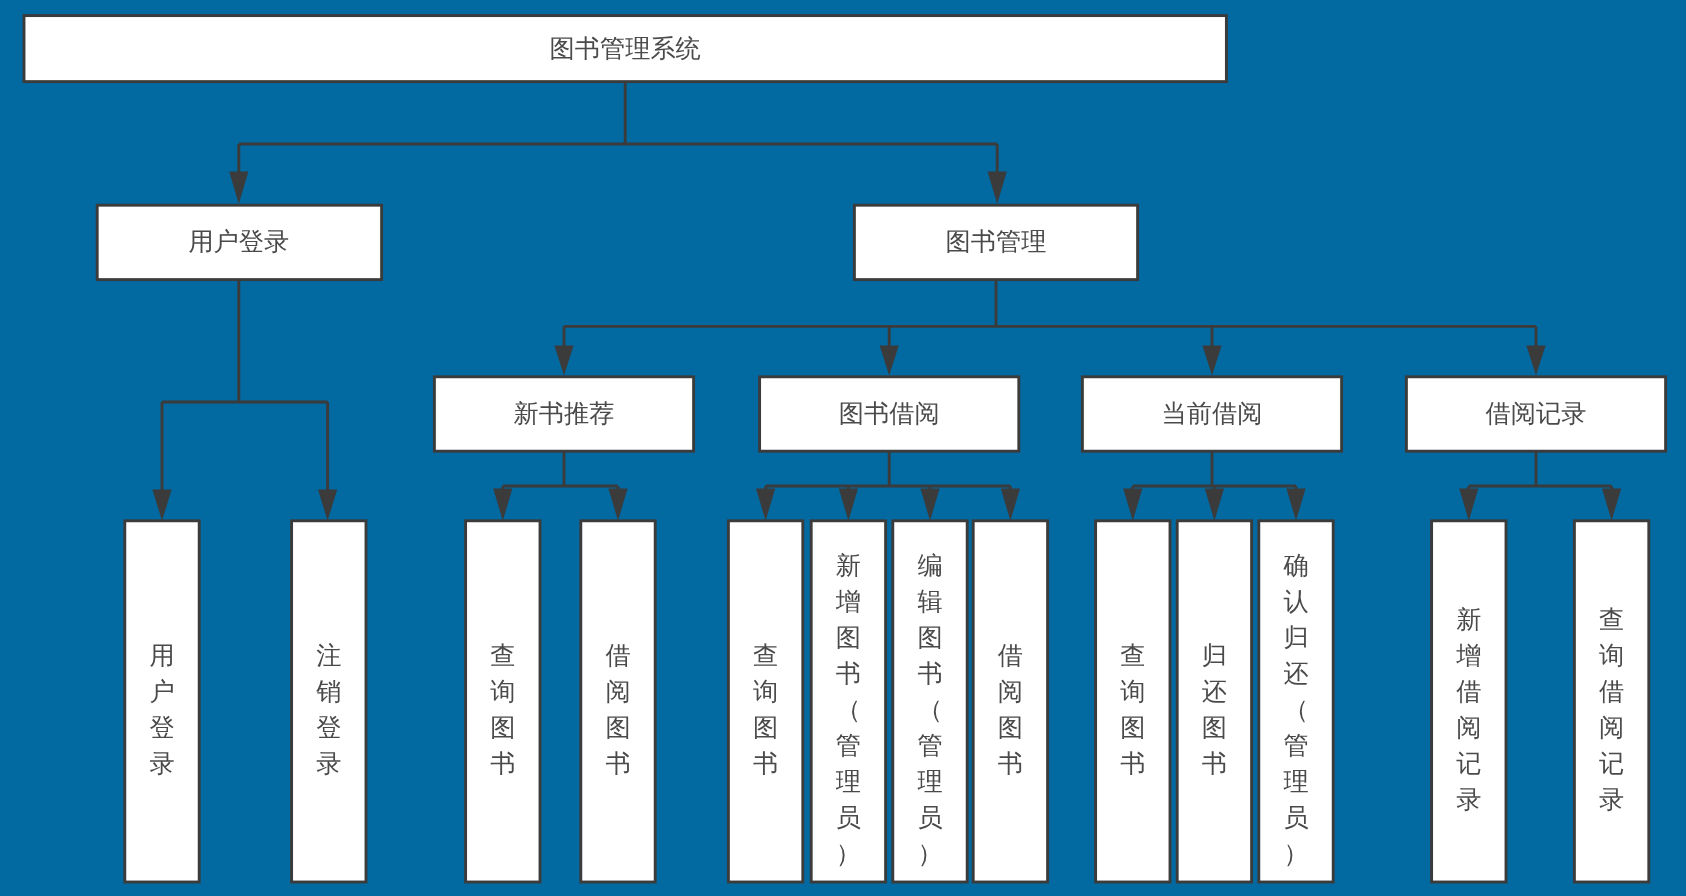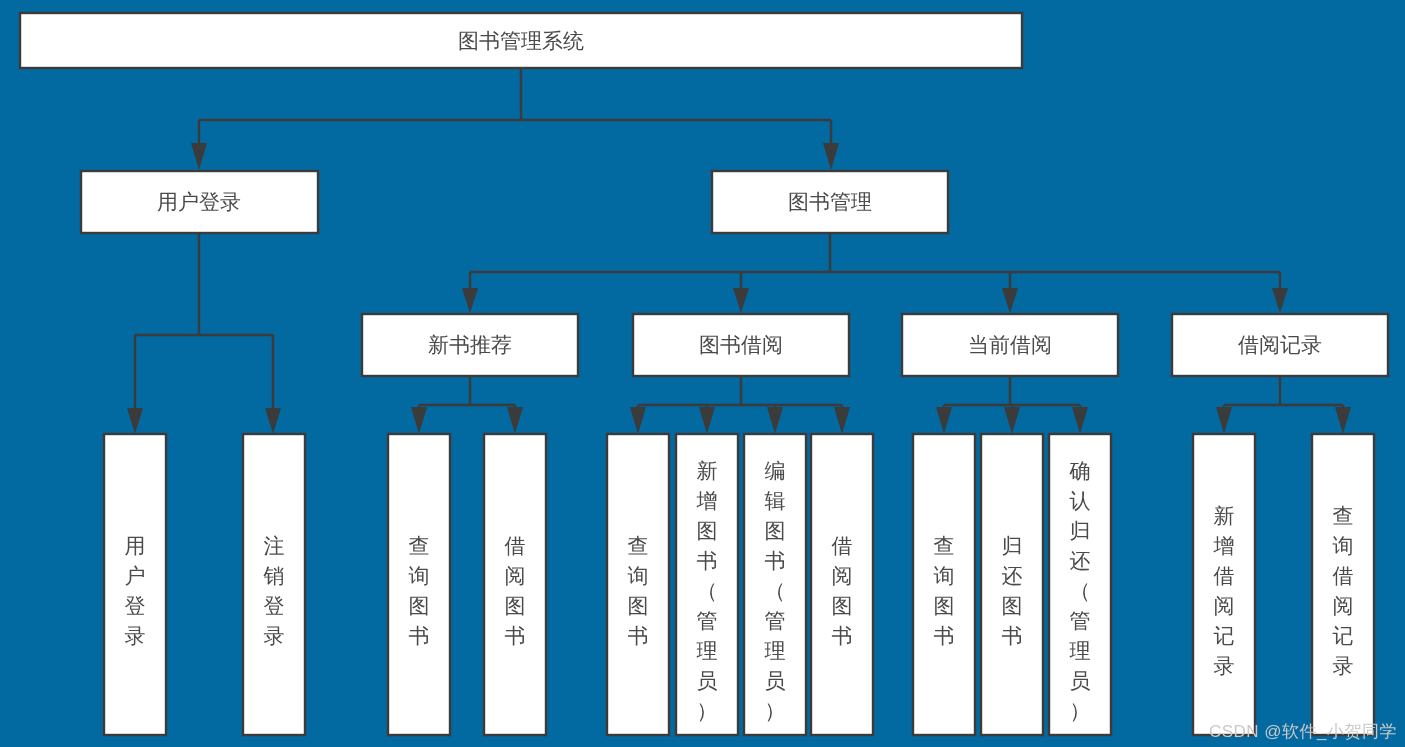--- a/index.html
+++ b/index.html
@@ -245,15 +245,14 @@
       <text class="node-label-v" x="1224"><tspan x="1224" y="517" text-anchor="middle">新</tspan><tspan x="1224" y="547" text-anchor="middle">增</tspan><tspan x="1224" y="577" text-anchor="middle">借</tspan><tspan x="1224" y="607" text-anchor="middle">阅</tspan><tspan x="1224" y="637" text-anchor="middle">记</tspan><tspan x="1224" y="667" text-anchor="middle">录</tspan></text>
     </g>
 
     <g>
       <rect class="node-box" x="1312" y="434" width="62" height="301"></rect>
       <text class="node-label-v" x="1343"><tspan x="1343" y="517" text-anchor="middle">查</tspan><tspan x="1343" y="547" text-anchor="middle">询</tspan><tspan x="1343" y="577" text-anchor="middle">借</tspan><tspan x="1343" y="607" text-anchor="middle">阅</tspan><tspan x="1343" y="637" text-anchor="middle">记</tspan><tspan x="1343" y="667" text-anchor="middle">录</tspan></text>
     </g>
 
   </svg>
 
-  <div class="watermark-text">CSDN @软件_小贺同学</div>
 
 </div>
 
 </body></html>

